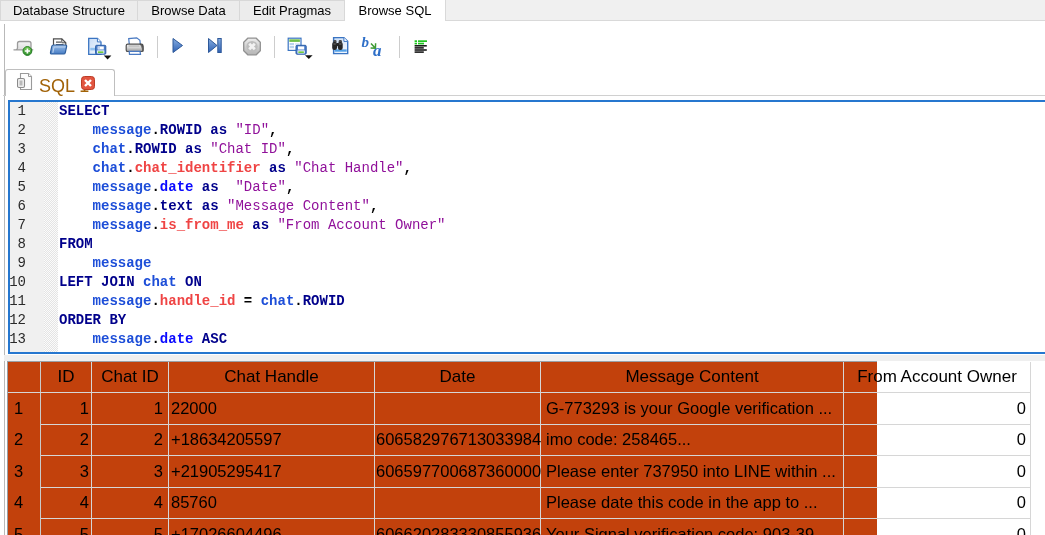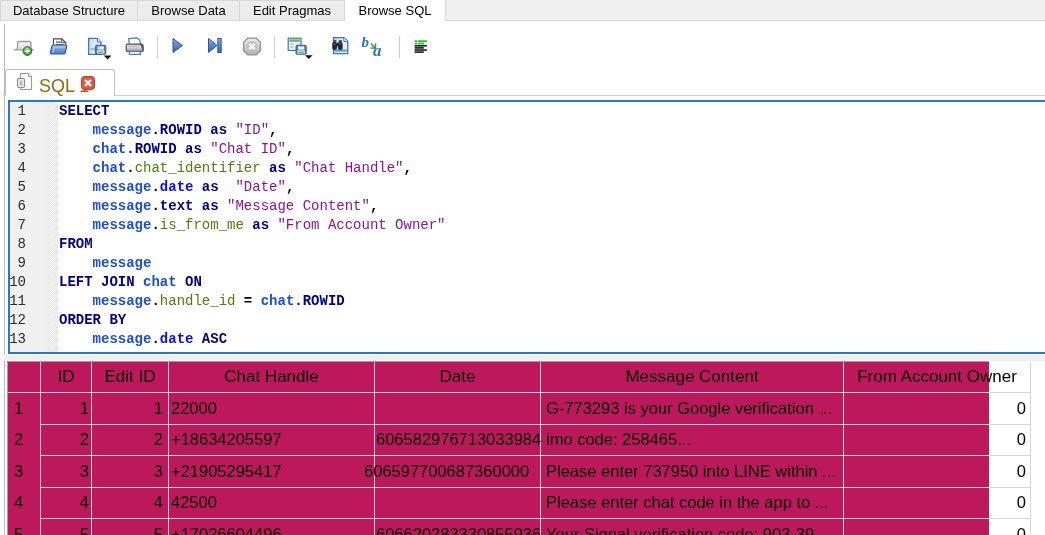--- a/index.html
+++ b/index.html
@@ -7,21 +7,21 @@
 #paneline{position:absolute;left:4px;top:24px;width:1px;height:511px;background:#b9b9b9}
 .hcell{position:absolute;top:0;height:30px;font-size:17px;line-height:30px;text-align:center;color:#000}
 .cell{position:absolute;height:31.6px;font-size:16.5px;line-height:31.6px;color:#000;white-space:nowrap}
 .r{text-align:right}
 .vline{position:absolute;top:0;width:1px;background:#d6d6d6}
 .hl{position:absolute;height:1px;background:#d6d6d6;left:0}
 pre{font-family:"Liberation Mono",monospace}
 .k{color:#00008b;font-weight:bold}
 .t{color:#1d4ed8;font-weight:bold}
 .d{color:#0a0aff;font-weight:bold}
-.i{color:#4d7c0f;font-weight:400}
+.i{color:#ef4444;font-weight:700}
 .s{color:#90109a;font-weight:400}
 </style></head>
 <body>
 
 <div class="tab" style="left:0;width:138px">Database Structure</div>
 <div class="tab" style="left:137px;width:103px">Browse Data</div>
 <div class="tab" style="left:239px;width:106px">Edit Pragmas</div>
 <div class="abs" style="left:345px;top:0;width:100px;height:23px;background:#fff;font-size:13px;text-align:center;line-height:21px">Browse SQL</div>
 <div class="abs" style="left:445px;top:0;width:600px;height:21px;background:#f0f0f0;border-left:1px solid #d9d9d9;border-bottom:1px solid #d9d9d9"></div>
 <div id="paneline"></div>
@@ -179,38 +179,38 @@
     <span class="t">message</span>.<span class="i">is_from_me</span> <span class="k">as</span> <span class="s">"From Account Owner"</span>
 <span class="k">FROM</span>
     <span class="t">message</span>
 <span class="k">LEFT JOIN</span> <span class="t">chat</span> <span class="k">ON</span>
     <span class="t">message</span>.<span class="i">handle_id</span> = <span class="t">chat</span>.<span class="k">ROWID</span>
 <span class="k">ORDER BY</span>
     <span class="t">message</span>.<span class="d">date</span> <span class="k">ASC</span></pre>
 
 <div class="abs" style="left:4px;top:355px;width:1041px;height:6px;background:#efefef"></div>
 
-<div class="abs" style="left:7px;top:361px;width:982px;height:174px;border-top:1px solid #9aa0a6;border-left:1px solid #9aa0a6;background:#be185d">
+<div class="abs" style="left:7px;top:361px;width:870px;height:174px;border-top:1px solid #9aa0a6;border-left:1px solid #9aa0a6;background:#c2410c">
 
   <div class="vline" style="left:32px;height:173px;background:#c9c9c9"></div>
   <div class="vline" style="left:83px;height:173px"></div>
   <div class="vline" style="left:160px;height:173px"></div>
   <div class="vline" style="left:366px;height:173px"></div>
   <div class="vline" style="left:532px;height:173px"></div>
   <div class="vline" style="left:835px;height:173px"></div>
   <div class="vline" style="left:1022px;height:173px"></div>
 
   <div class="hl" style="top:30px;width:1023px"></div>
   <div class="hl" style="top:61.6px;left:33px;width:990px"></div>
   <div class="hl" style="top:93.2px;left:33px;width:990px"></div>
   <div class="hl" style="top:124.8px;left:33px;width:990px"></div>
   <div class="hl" style="top:156.4px;left:33px;width:990px"></div>
 
   <div class="hcell" style="left:33px;width:50px">ID</div>
-  <div class="hcell" style="left:84px;width:76px">Edit ID</div>
+  <div class="hcell" style="left:84px;width:76px">Chat ID</div>
   <div class="hcell" style="left:161px;width:205px">Chat Handle</div>
   <div class="hcell" style="left:367px;width:165px">Date</div>
   <div class="hcell" style="left:836px;width:186px">From Account Owner</div>
   <div class="hcell" style="left:533px;width:302px">Message Content</div>
 
   <div class="cell" style="left:6px;top:30.6px;width:26px">1</div>
   <div class="cell r" style="left:33px;top:30.6px;width:48px">1</div>
   <div class="cell r" style="left:84px;top:30.6px;width:71px">1</div>
   <div class="cell" style="left:163px;top:30.6px;width:200px">22000</div>
   <div class="cell" style="left:538px;top:30.6px;width:297px">G-773293 is your Google verification ...</div>
@@ -221,29 +221,29 @@
   <div class="cell r" style="left:84px;top:62.2px;width:71px">2</div>
   <div class="cell" style="left:163px;top:62.2px;width:200px">+18634205597</div>
   <div class="cell r" style="left:368px;top:62.2px;width:162px">606582976713033984</div>
   <div class="cell" style="left:538px;top:62.2px;width:297px">imo code: 258465...</div>
   <div class="cell r" style="left:836px;top:62.2px;width:182px">0</div>
 
   <div class="cell" style="left:6px;top:93.8px;width:26px">3</div>
   <div class="cell r" style="left:33px;top:93.8px;width:48px">3</div>
   <div class="cell r" style="left:84px;top:93.8px;width:71px">3</div>
   <div class="cell" style="left:163px;top:93.8px;width:200px">+21905295417</div>
-  <div class="cell r" style="left:356px;top:93.8px;width:162px">606597700687360000</div>
+  <div class="cell r" style="left:368px;top:93.8px;width:162px">606597700687360000</div>
   <div class="cell" style="left:538px;top:93.8px;width:297px">Please enter 737950 into LINE within ...</div>
   <div class="cell r" style="left:836px;top:93.8px;width:182px">0</div>
 
   <div class="cell" style="left:6px;top:125.4px;width:26px">4</div>
   <div class="cell r" style="left:33px;top:125.4px;width:48px">4</div>
   <div class="cell r" style="left:84px;top:125.4px;width:71px">4</div>
-  <div class="cell" style="left:163px;top:125.4px;width:200px">42500</div>
-  <div class="cell" style="left:538px;top:125.4px;width:297px">Please enter chat code in the app to ...</div>
+  <div class="cell" style="left:163px;top:125.4px;width:200px">85760</div>
+  <div class="cell" style="left:538px;top:125.4px;width:297px">Please date this code in the app to ...</div>
   <div class="cell r" style="left:836px;top:125.4px;width:182px">0</div>
 
   <div class="cell" style="left:6px;top:157px;width:26px">5</div>
   <div class="cell r" style="left:33px;top:157px;width:48px">5</div>
   <div class="cell r" style="left:84px;top:157px;width:71px">5</div>
   <div class="cell" style="left:163px;top:157px;width:200px">+17026604496</div>
   <div class="cell r" style="left:368px;top:157px;width:162px">606620283330855936</div>
   <div class="cell" style="left:538px;top:157px;width:297px">Your Signal verification code: 903-39...</div>
   <div class="cell r" style="left:836px;top:157px;width:182px">0</div>
 </div>

